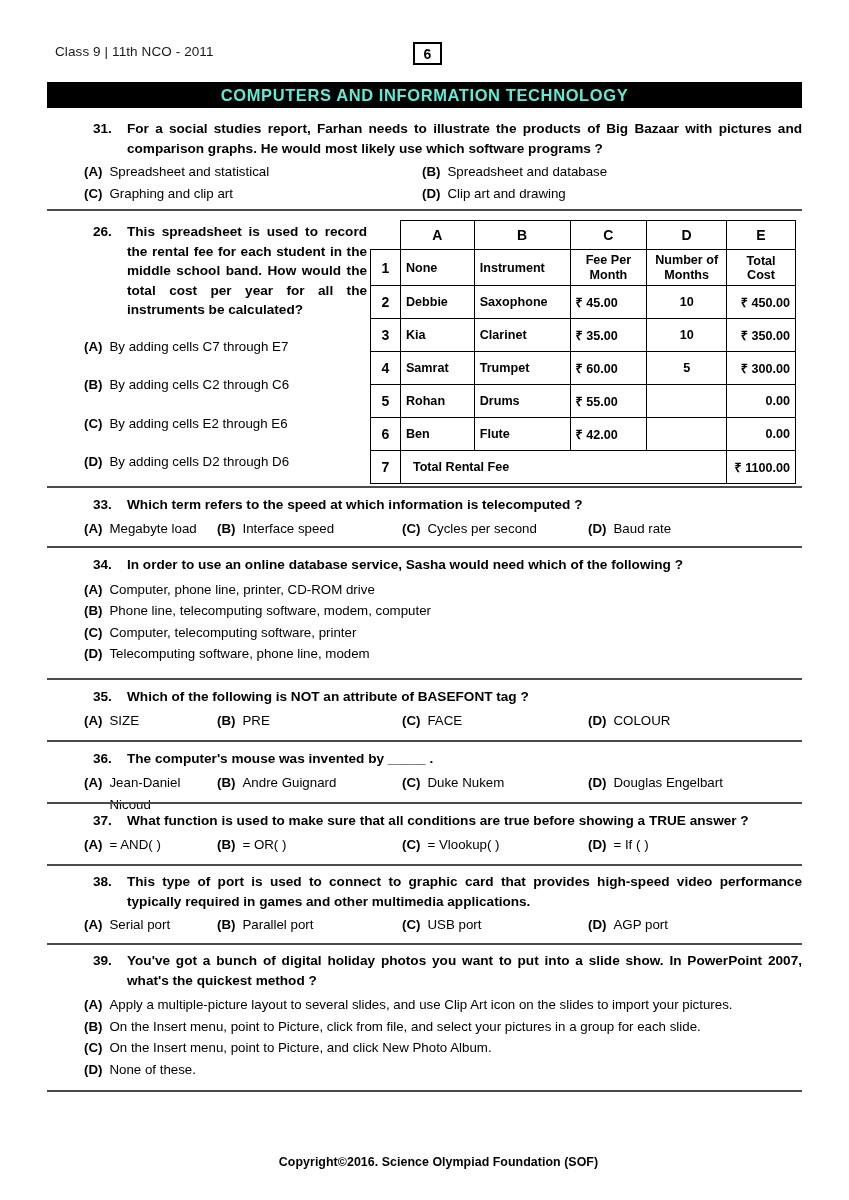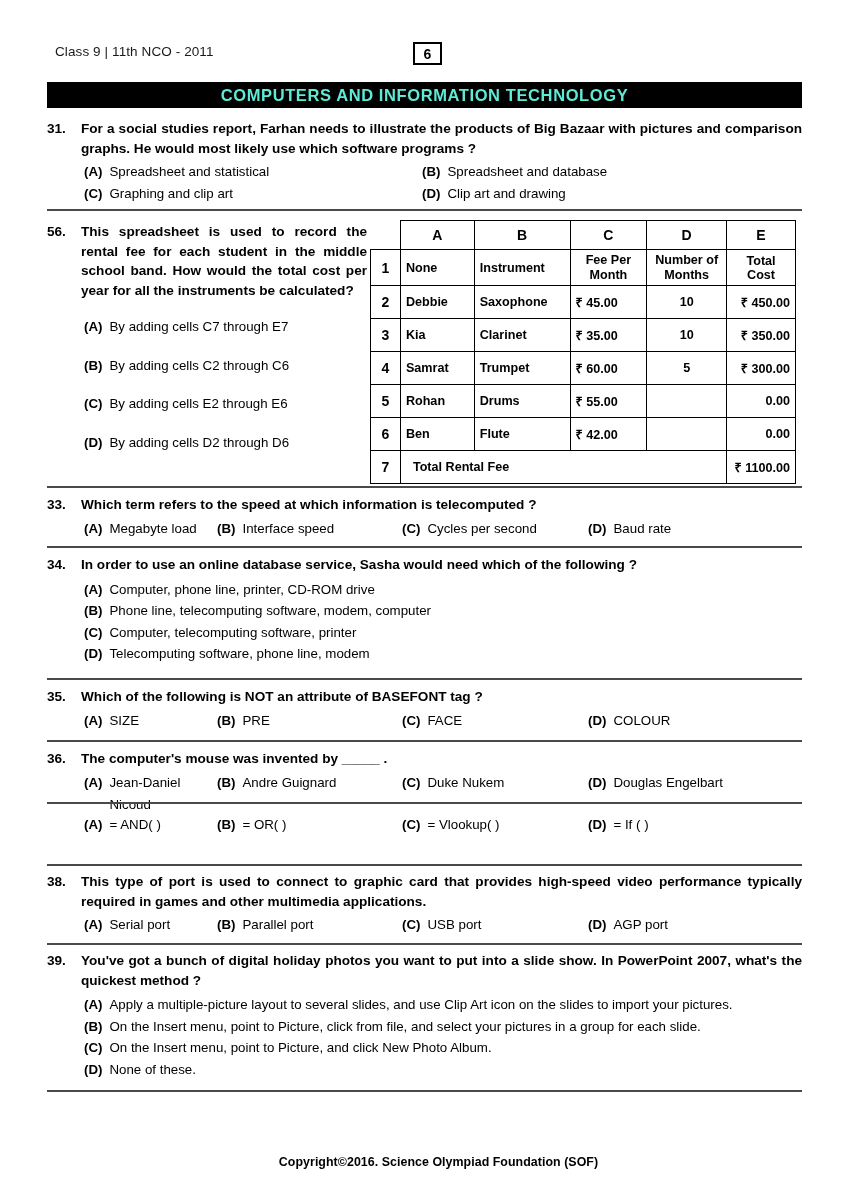--- a/index.html
+++ b/index.html
@@ -53,20 +53,21 @@
     font-weight: bold;
     letter-spacing: .6px;
   }
 
   
   .qblock { position: absolute; left: 47px; width: 755px; }
 
   .qhead {
     display: flex;
     align-items: flex-start;
+    margin-left: 46px;
   }
   .qnum {
     width: 34px;
     flex: 0 0 34px;
     font-size: 13.6px;
     font-weight: bold;
     line-height: 19.5px;
   }
   .qtext {
     flex: 1;
@@ -200,21 +201,21 @@
           <span class="txt">Clip art and drawing</span>
         </div>
       </div>
     </div>
   </div>
 
   <div class="sep" style="top:209px;"></div>
 
   <div class="qblock" id="q32" style="top:222px; width:320px;">
     <div class="qhead">
-      <div class="qnum">56.</div>
+      <div class="qnum">26.</div>
       <div class="qtext just" style="text-align:justify; text-align-last:left;">This spreadsheet is used to record the rental fee for each student in the middle school band. How would the total cost per year for all the instruments be calculated?</div>
     </div>
     <div class="opts cols1 opt-stack" style="margin-top:16px;">
       <div class="opt" style="margin-bottom:17px;">
         <span class="lab">(A)</span>
         <span class="txt">By adding cells C7 through E7</span>
       </div>
       <div class="opt" style="margin-bottom:17px;">
         <span class="lab">(B)</span>
         <span class="txt">By adding cells C2 through C6</span>
@@ -413,20 +414,24 @@
           <span class="lab">(D)</span>
           <span class="txt">Douglas Engelbart</span>
         </div>
       </div>
     </div>
   </div>
 
   <div class="sep" style="top:802px;"></div>
 
   <div class="qblock" id="q37" style="top:811px;">
+    <div class="qhead">
+      <div class="qnum">37.</div>
+      <div class="qtext">What function is used to make sure that all conditions are true before showing a TRUE answer ?</div>
+    </div>
     <div class="opts cols4">
       <div class="opt-row">
         <div class="opt">
           <span class="lab">(A)</span>
           <span class="txt">= AND( )</span>
         </div>
         <div class="opt">
           <span class="lab">(B)</span>
           <span class="txt">= OR( )</span>
         </div>

